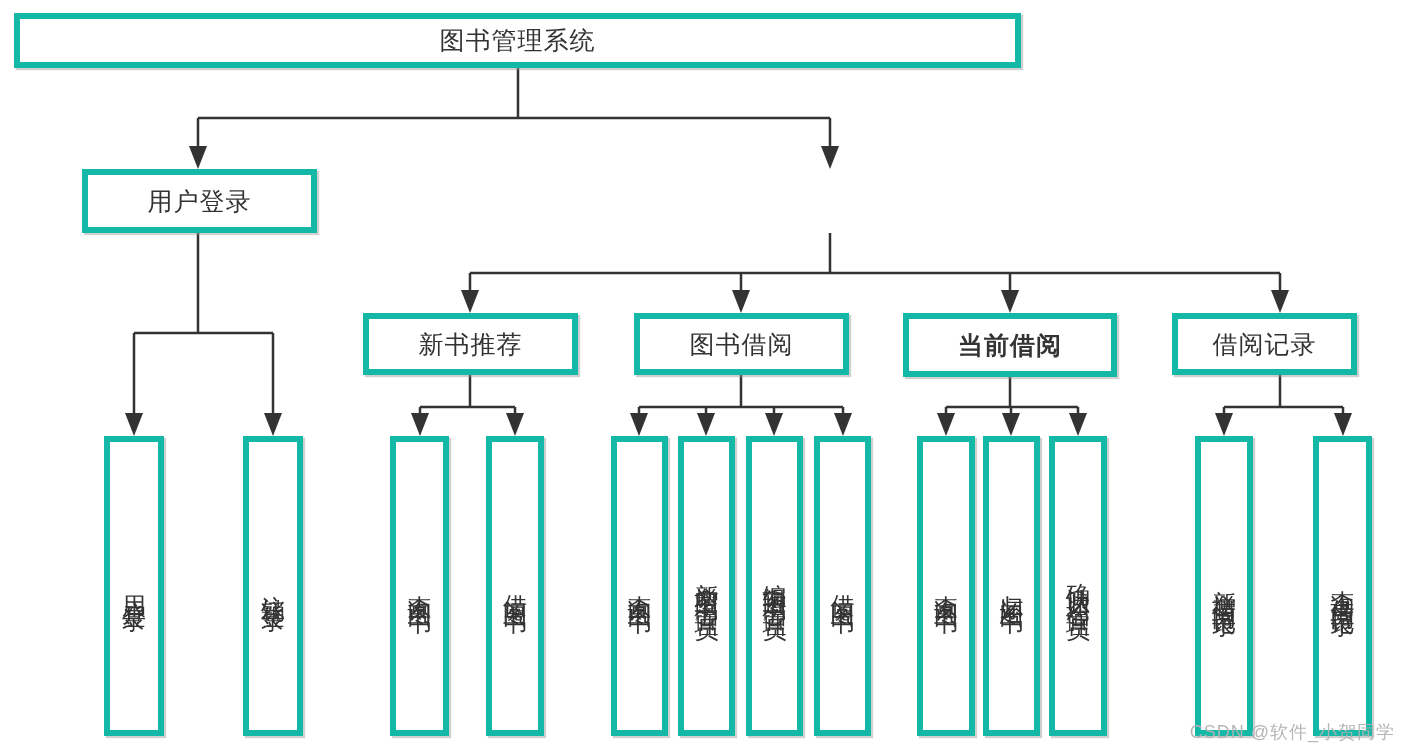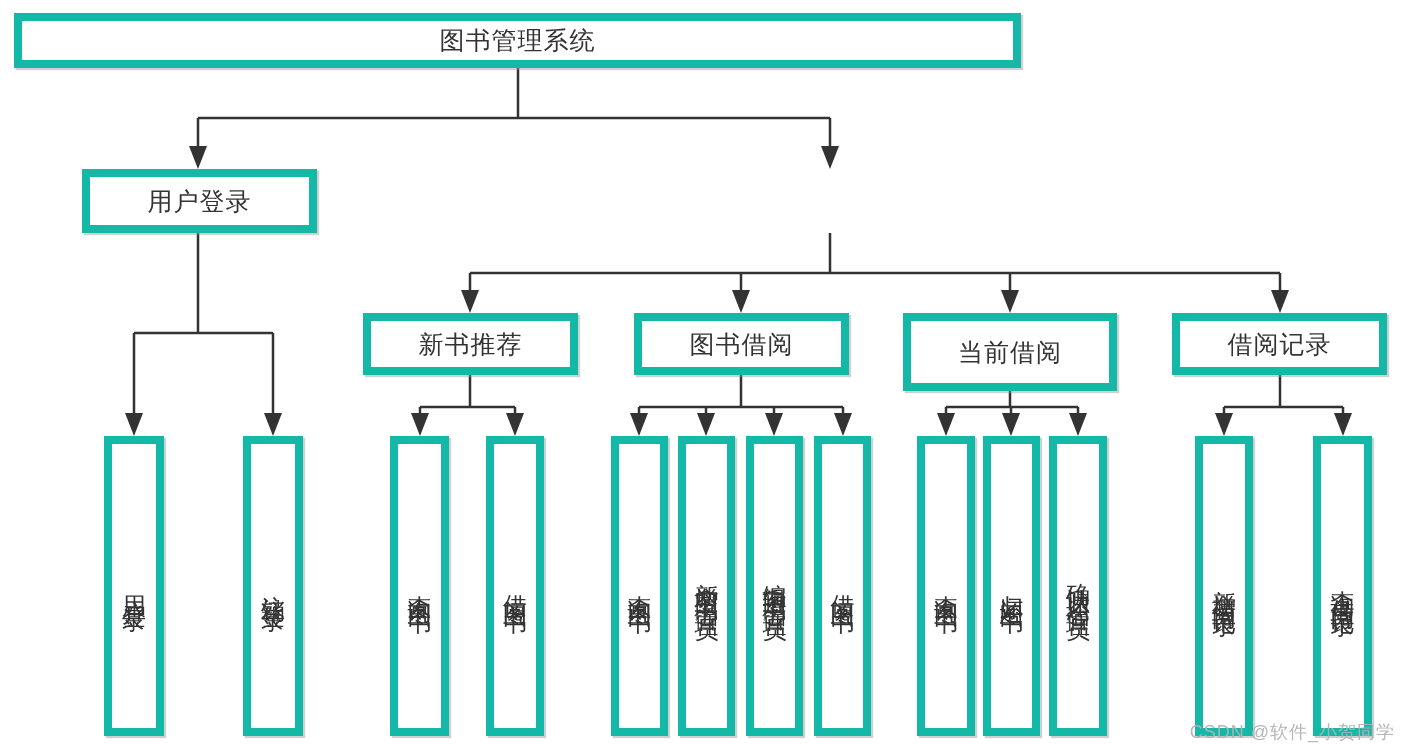--- a/index.html
+++ b/index.html
@@ -15,21 +15,21 @@
     background: #ffffff;
   }
   svg.wires {
     position: absolute; left: 0; top: 0;
     width: 1405px; height: 747px;
     z-index: 1;
   }
   .box {
     position: absolute;
     box-sizing: border-box;
-    border: 8px solid #14b8a6;
+    border: 6px solid #14b8a6;
     background: #ffffff;
     display: flex;
     align-items: center;
     justify-content: center;
     color: #333333;
     z-index: 2;
     box-shadow: 2px 2px 1px rgba(150,150,150,0.45);
   }
   .node { font-size: 25px; letter-spacing: 1px; }
   .leaf span {
@@ -41,22 +41,22 @@
     color: #333333;
   }
   
   .b-root { left: 14px;  top: 13px;  width: 1007px; height: 55px; }
   
   .b-login { left: 82px;  top: 169px; width: 235px; height: 64px; }
   .b-mgmt  { left: 713px; top: 169px; width: 234px; height: 64px; }
   
   .b-newrec  { left: 363px;  top: 313px; width: 215px; height: 62px; }
   .b-borrow  { left: 634px;  top: 313px; width: 215px; height: 62px; }
-  .b-current { left: 903px;  top: 313px; width: 214px; height: 78px; }
-  .b-records { left: 1172px; top: 313px; width: 215px; height: 62px; }
+  .b-current { left: 903px;  top: 313px; width: 214px; height: 64px; font-weight: bold; }
+  .b-records { left: 1172px; top: 313px; width: 185px; height: 62px; }
   
   .leaf { top: 436px; height: 300px; }
   .b-l1  { left: 104px;  width: 60px; }
   .b-l2  { left: 243px;  width: 60px; }
   .b-l3  { left: 390px;  width: 59px; }
   .b-l4  { left: 486px;  width: 58px; }
   .b-l5  { left: 611px;  width: 57px; }
   .b-l6  { left: 678px;  width: 57px; }
   .b-l7  { left: 746px;  width: 57px; }
   .b-l8  { left: 814px;  width: 57px; }

